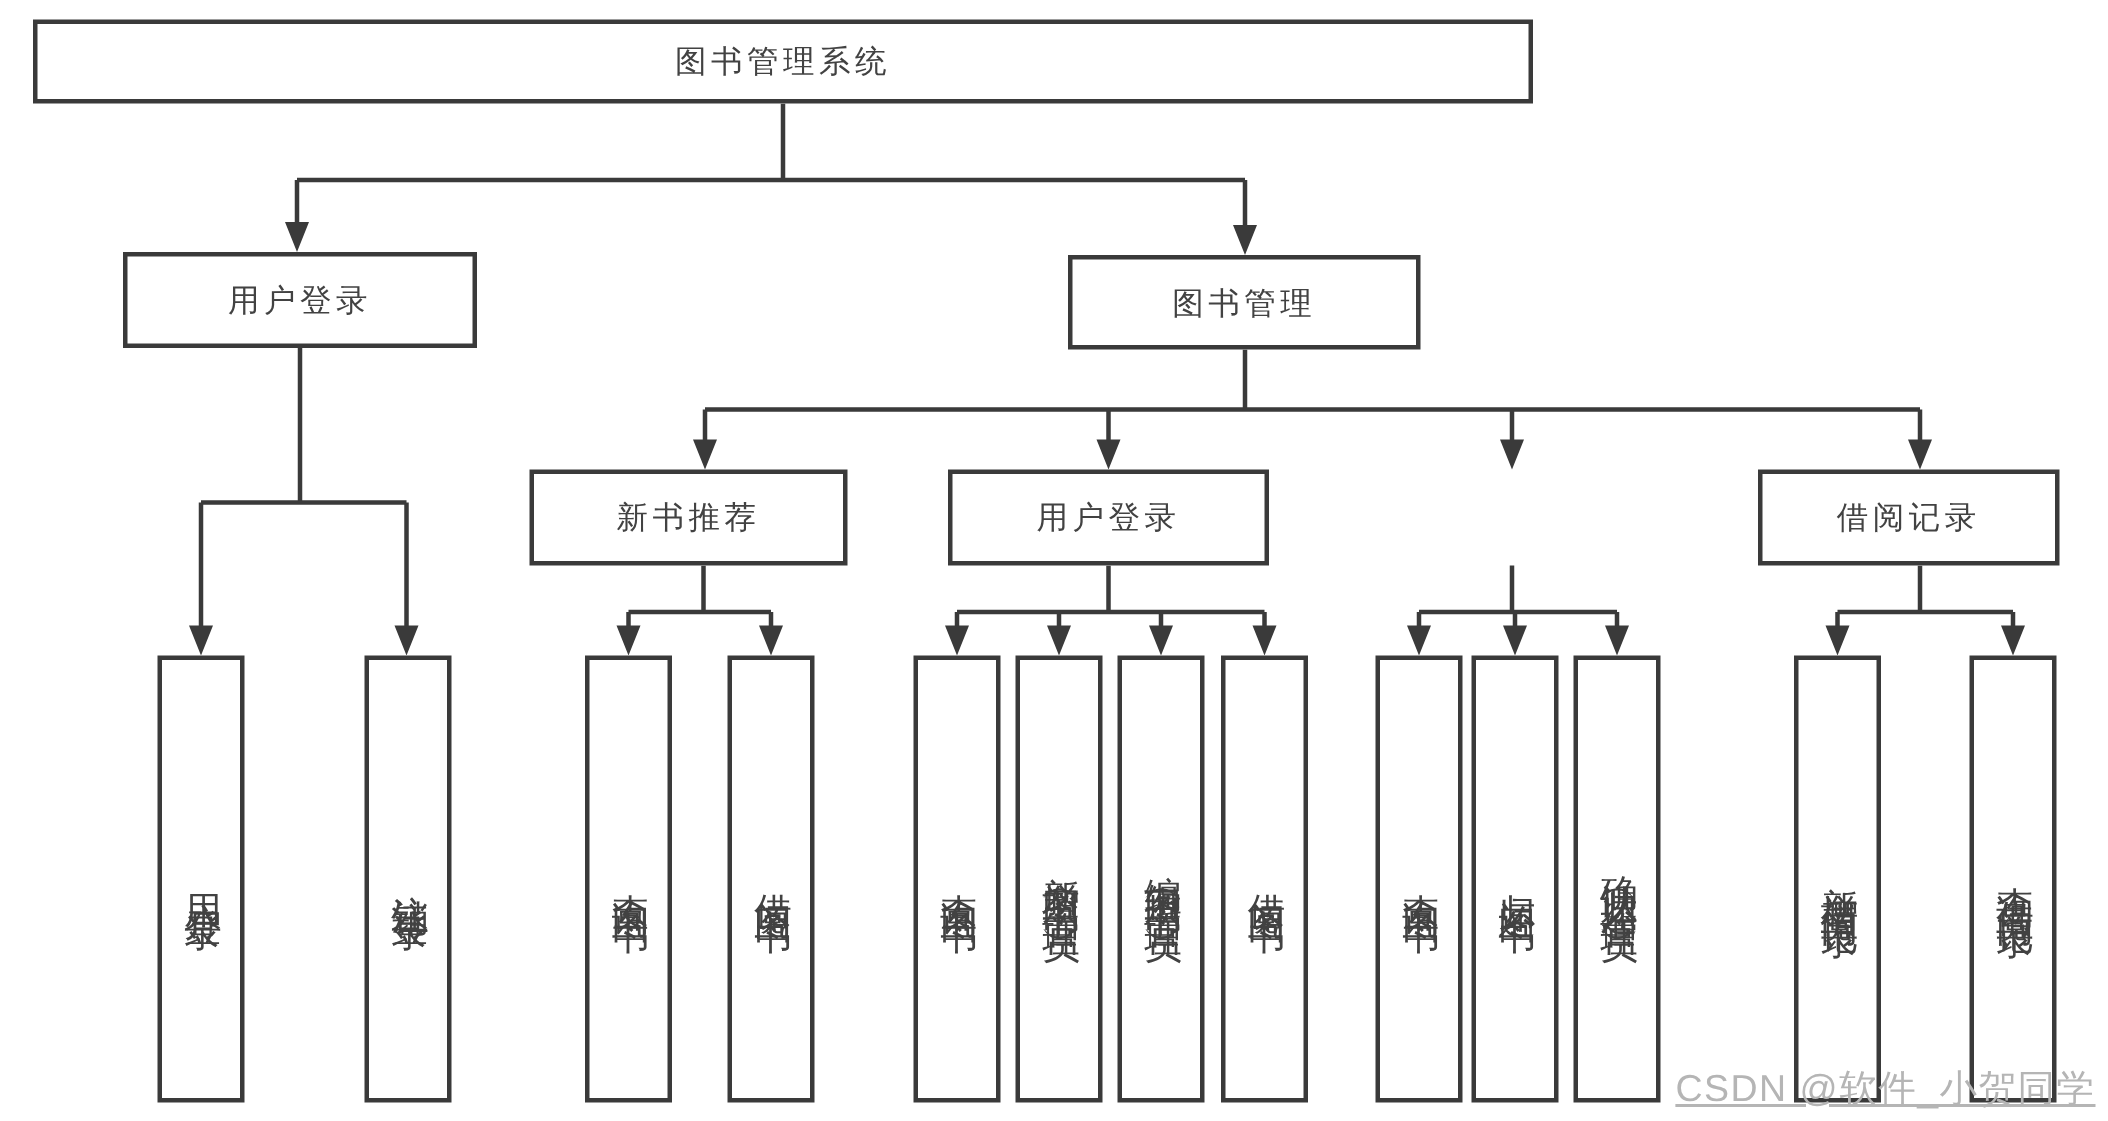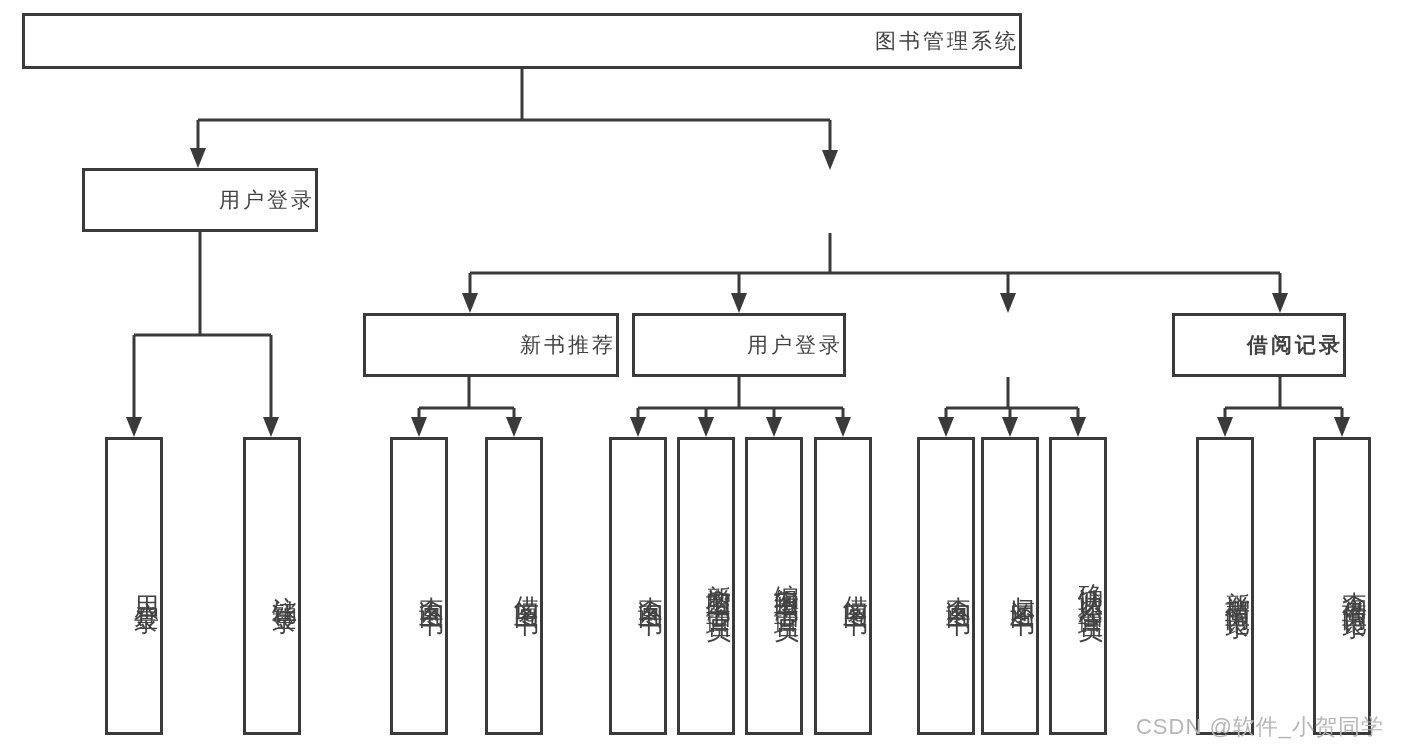--- a/index.html
+++ b/index.html
@@ -28,43 +28,44 @@
     fill:var(--line);
     stroke:none;
   }
   .box{
     position:absolute;
     box-sizing:border-box;
     border:3px solid var(--line);
     background:#fff;
     display:flex;
     align-items:center;
-    justify-content:flex-end;
+    justify-content:center;
     color:var(--text);
   }
   .hbox{
     font-size:21px;
     letter-spacing:3px;
   }
   .vbox span{
     writing-mode:vertical-rl;
     text-orientation:mixed;
     font-size:25px;
     letter-spacing:5px;
     line-height:1.1;
     white-space:nowrap;
   }
   .watermark{
     position:absolute;
-    right:21px;
+    right:8px;
     bottom:5px;
-    font-size:22px;
+    font-size:25px;
     letter-spacing:1px;
     color:var(--watermark);
     pointer-events:none;
+    text-decoration:underline;
   }
 </style>
 </head>
 <body>
 
 <div class="stage">
 
   <svg class="connectors" viewBox="0 0 1405 747" xmlns="http://www.w3.org/2000/svg">
     <path class="lines" d="M522 69 V120 M198 120 H830 M198 120 V154 M830 120 V156"></path>
     <path class="lines" d="M200 232 V335 M134 335 H271 M134 335 V423 M271 335 V423"></path>
@@ -94,28 +95,31 @@
          M1334 417 L1350 417 L1342 437 Z"></path>
   </svg>
 
   <div class="box hbox" style="left:22px;top:13px;width:1000px;height:56px;">
     <span>图书管理系统</span>
   </div>
 
   <div class="box hbox" style="left:82px;top:168px;width:236px;height:64px;">
     <span>用户登录</span>
   </div>
+  <div class="box hbox" style="left:712px;top:170px;width:235px;height:63px;">
+    <span>图书管理</span>
+  </div>
 
-  <div class="box hbox" style="left:363px;top:313px;width:256px;height:64px;">
+  <div class="box hbox" style="left:353px;top:313px;width:212px;height:64px;">
     <span>新书推荐</span>
   </div>
   <div class="box hbox" style="left:632px;top:313px;width:214px;height:64px;">
     <span>用户登录</span>
   </div>
-  <div class="box hbox" style="left:1172px;top:313px;width:174px;height:64px;font-weight:bold;">
+  <div class="box hbox" style="left:1172px;top:313px;width:201px;height:64px;">
     <span>借阅记录</span>
   </div>
 
   <div class="box vbox" style="left:105px;top:437px;width:58px;height:298px;">
     <span>用户登录</span>
   </div>
   <div class="box vbox" style="left:243px;top:437px;width:58px;height:298px;">
     <span>注销登录</span>
   </div>
 

